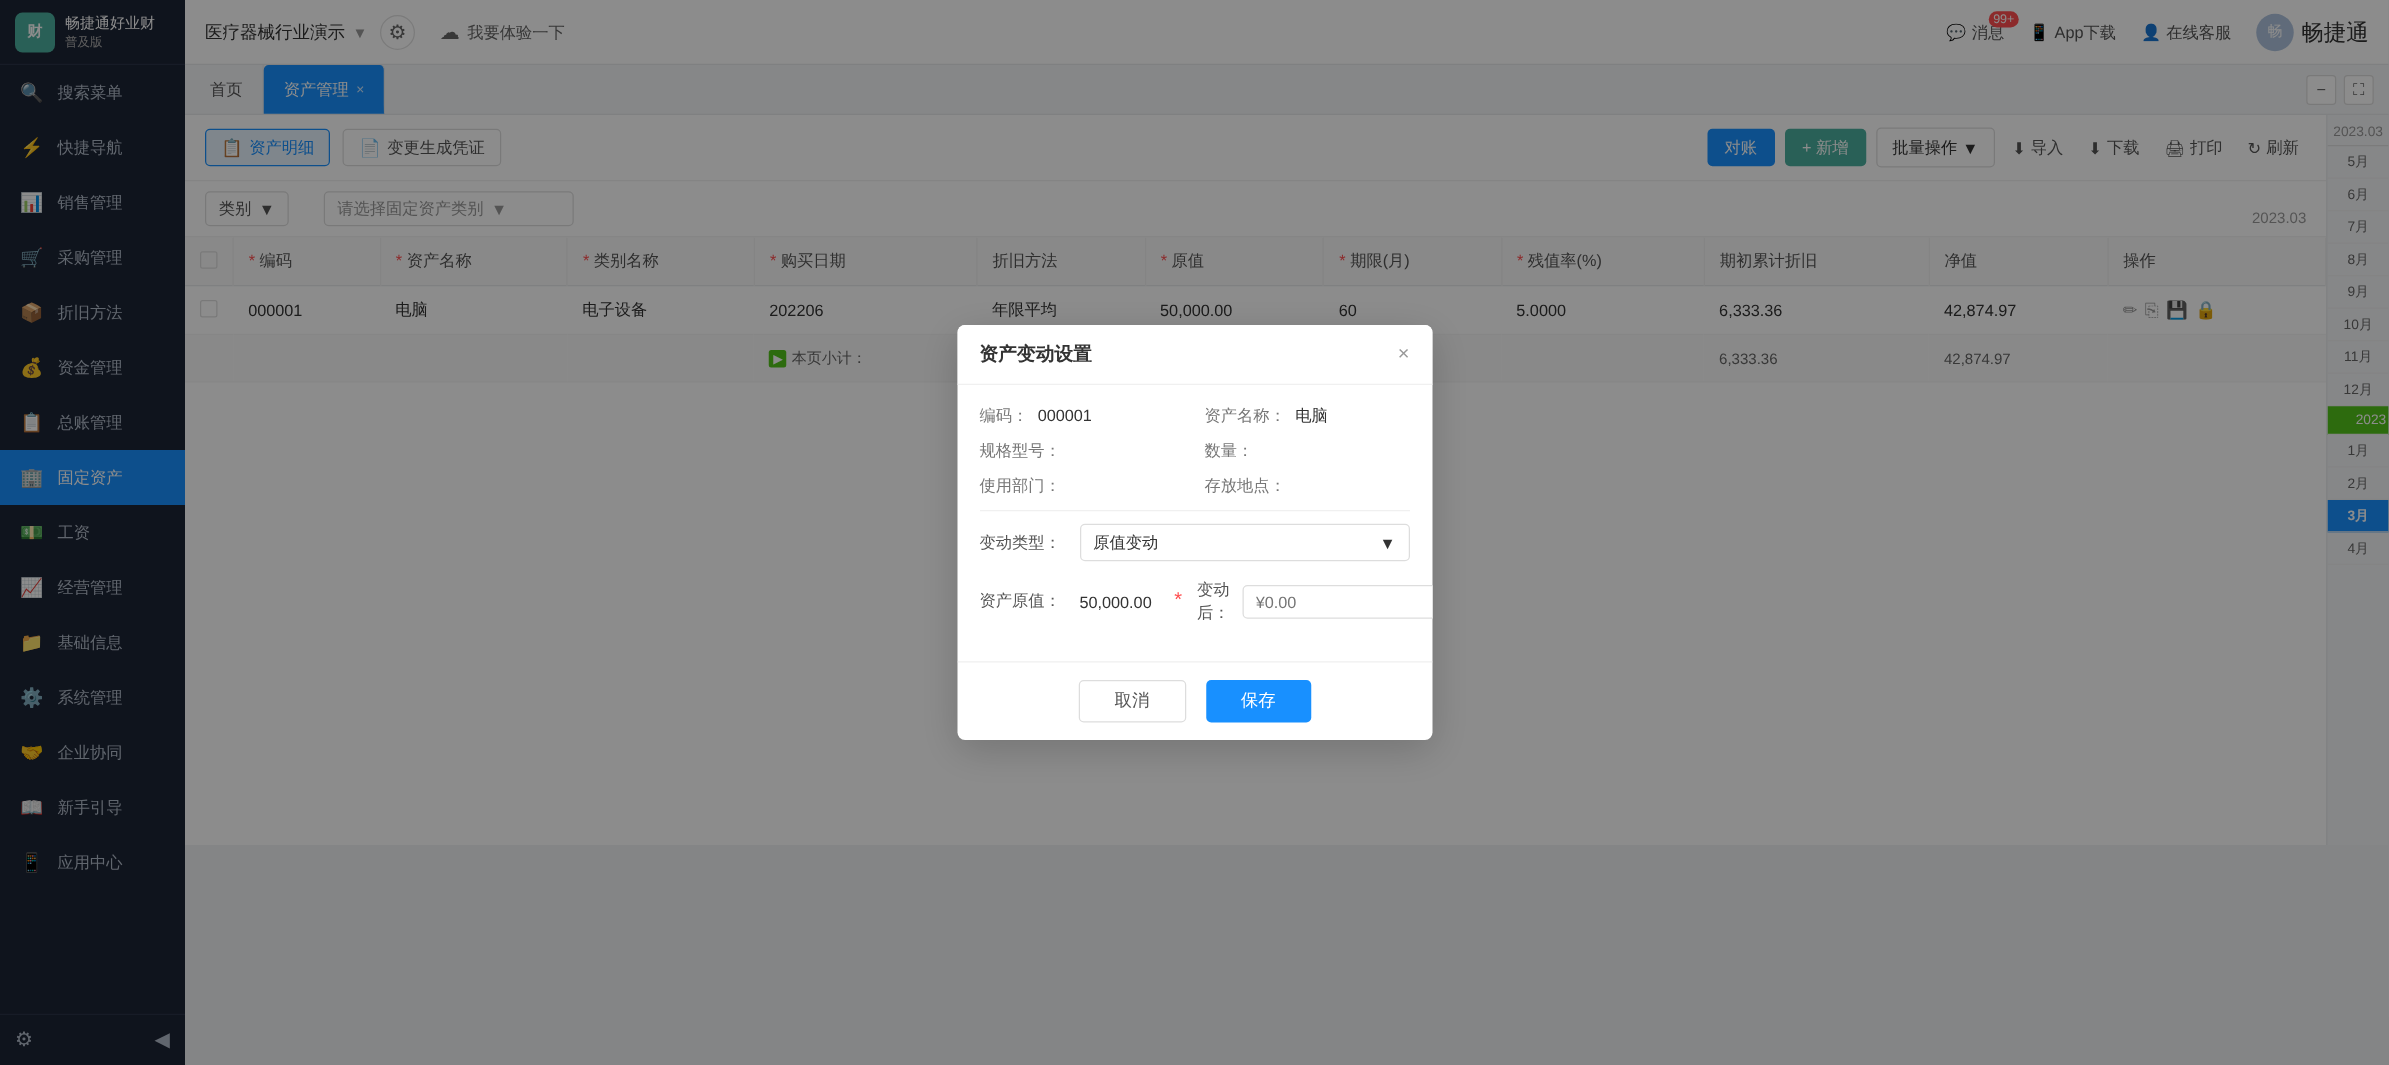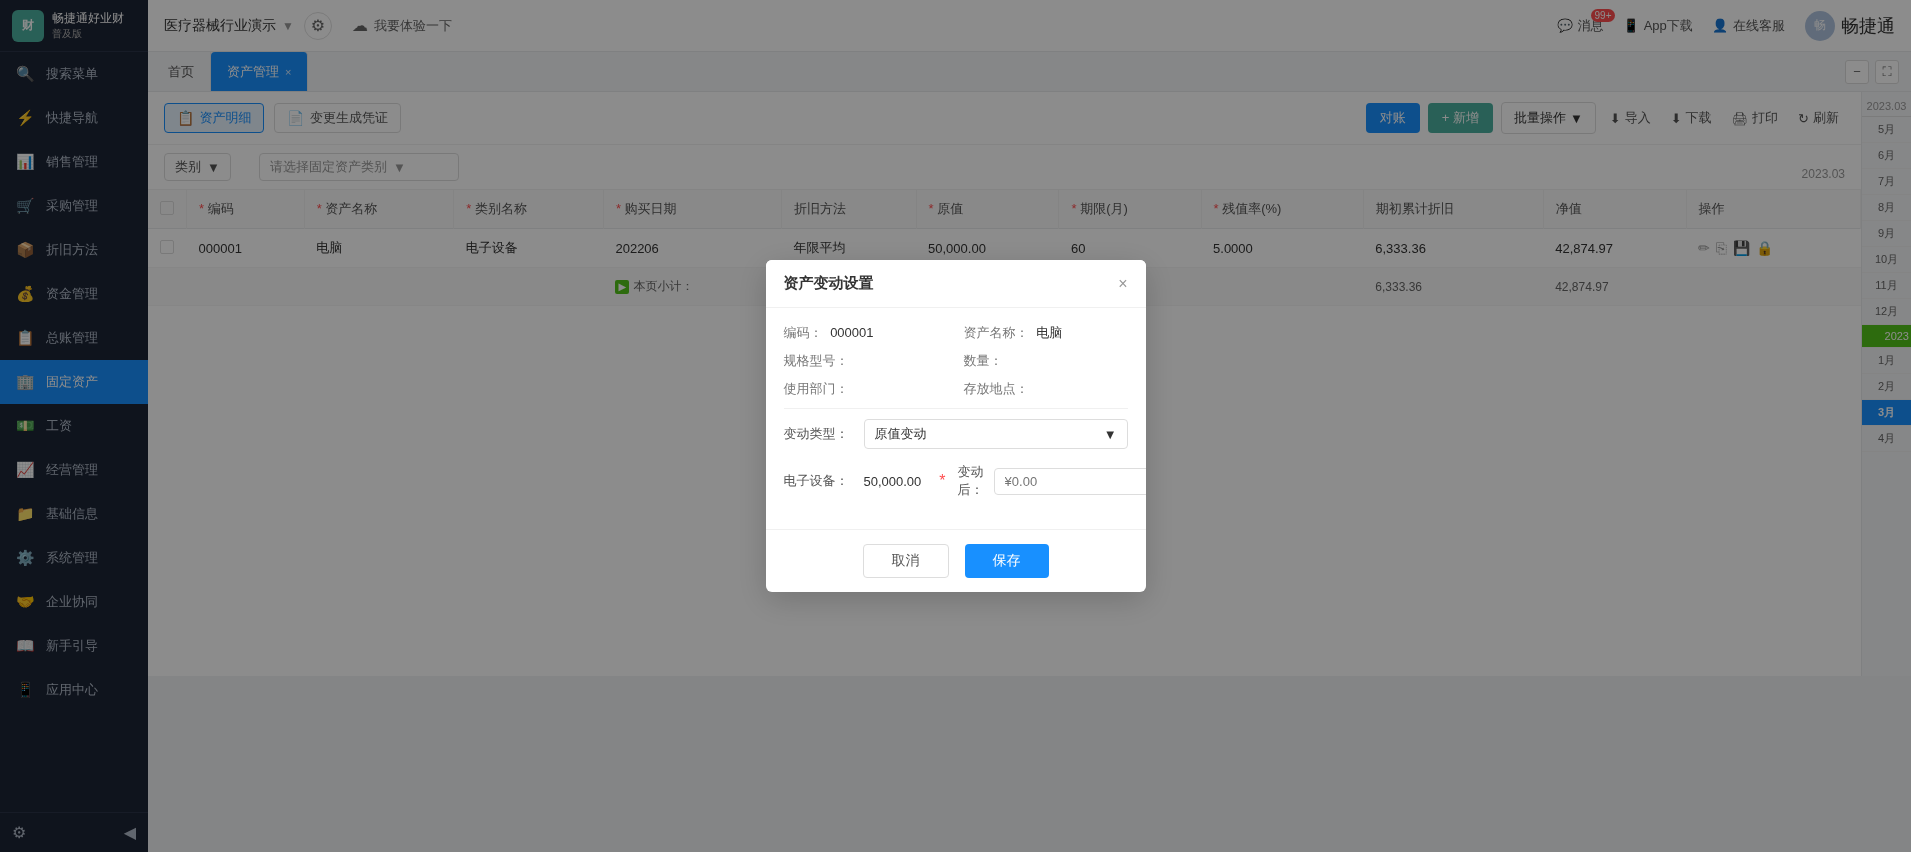--- a/index.html
+++ b/index.html
@@ -917,21 +917,21 @@
 
       <div class="modal-field-row">
         <span class="modal-field-label">变动类型：</span>
         <div class="modal-select">
           <span>原值变动</span>
           <span>▼</span>
         </div>
       </div>
 
       <div class="modal-field-row">
-        <span class="modal-field-label">电子设备：</span>
+        <span class="modal-field-label">资产原值：</span>
         <div class="modal-input-group">
           <span class="modal-static">50,000.00</span>
           <span style="color:#ff4d4f;margin-left:8px">*</span>
           <span style="color:#555;font-size:13px;margin-left:2px">变动后：</span>
           <input class="modal-input" type="text" placeholder="¥0.00" style="">
         </div>
       </div>
     </div>
     <div class="modal-footer">
       <button class="btn-cancel">取消</button>

